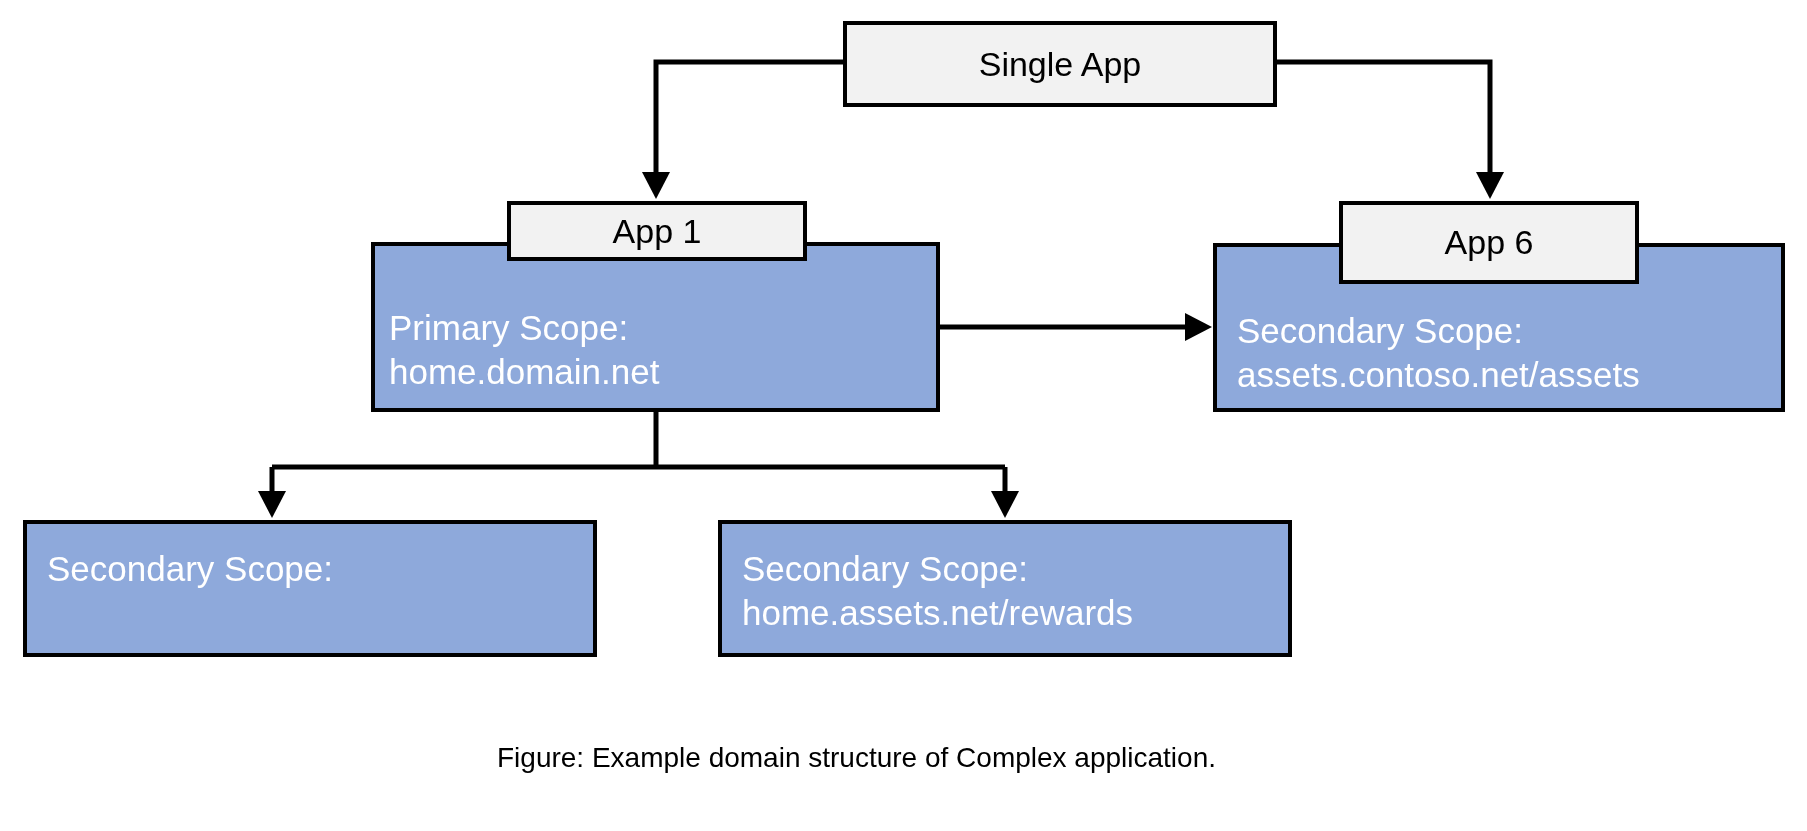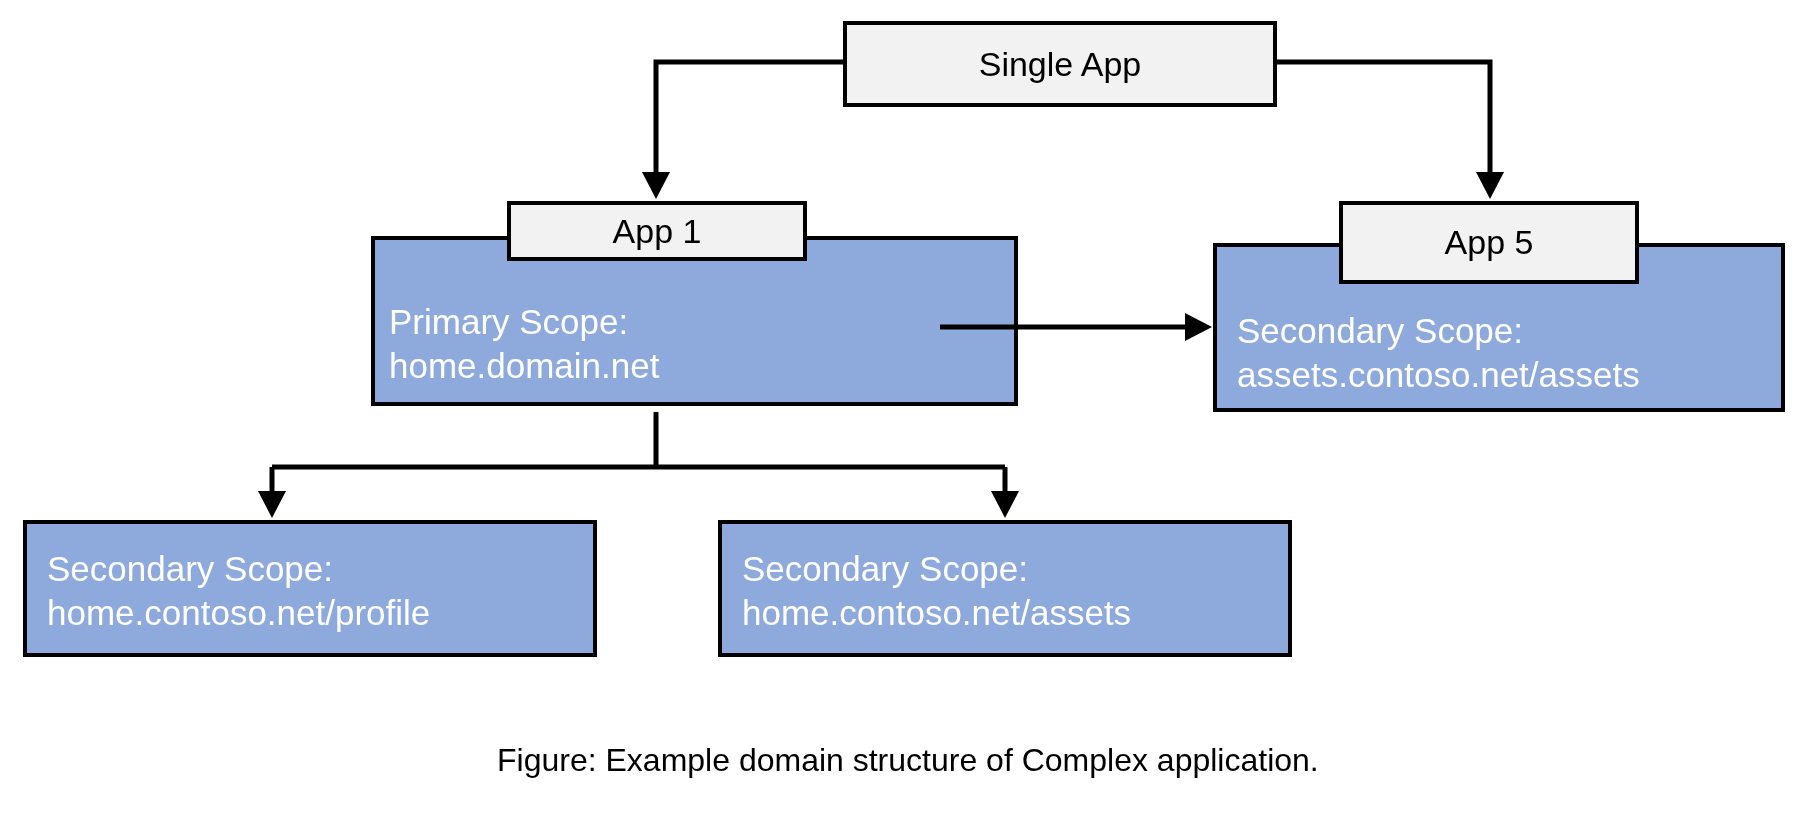--- a/index.html
+++ b/index.html
@@ -62,38 +62,38 @@
     display: flex;
     align-items: center;
     justify-content: center;
     font-size: 34px;
     color: #000000;
   }
 
   
   .single-app   { left: 843px;  top: 21px;  width: 434px; height: 86px; }
 
-  .app1-scope   { left: 371px;  top: 236px; width: 647px; height: 170px; }
+  .app1-scope   { left: 371px;  top: 242px; width: 569px; height: 170px; }
   .app1-scope .scope-text { left: 14px; top: 60px; }
   .app1-label   { left: 507px;  top: 201px; width: 300px; height: 60px; }
 
   .app2-scope   { left: 1213px; top: 243px; width: 572px; height: 169px; }
   .app2-scope .scope-text { left: 20px; top: 62px; }
   .app2-label   { left: 1339px; top: 201px; width: 300px; height: 83px; }
 
   .profile-scope { left: 23px;  top: 520px; width: 574px; height: 137px; }
   .rewards-scope { left: 718px; top: 520px; width: 574px; height: 137px; }
   .profile-scope .scope-text,
   .rewards-scope .scope-text { left: 20px; top: 23px; }
 
   .caption {
     position: absolute;
     left: 497px;
     top: 742px;
-    font-size: 32px;
+    font-size: 28px;
     color: var(--caption_text);
     white-space: nowrap;
     z-index: 1;
   }
 </style>
 </head>
 <body>
 
 <div class="canvas">
 
@@ -127,32 +127,31 @@
     <span>App 1</span>
   </div>
 
   <div class="scope-box app2-scope">
     <div class="scope-text">
       <div>Secondary Scope:</div>
       <div>assets.contoso.net/assets</div>
     </div>
   </div>
   <div class="label-box app2-label">
-    <span>App 5</span>
+    <span>App 6</span>
   </div>
 
   <div class="scope-box profile-scope">
     <div class="scope-text">
       <div>Secondary Scope:</div>
-      <div>home.contoso.net/profile</div>
     </div>
   </div>
 
   <div class="scope-box rewards-scope">
     <div class="scope-text">
       <div>Secondary Scope:</div>
-      <div>home.contoso.net/assets</div>
+      <div>home.assets.net/rewards</div>
     </div>
   </div>
 
   <div class="caption">Figure: Example domain structure of Complex application.</div>
 
 </div>
 
 </body></html>

